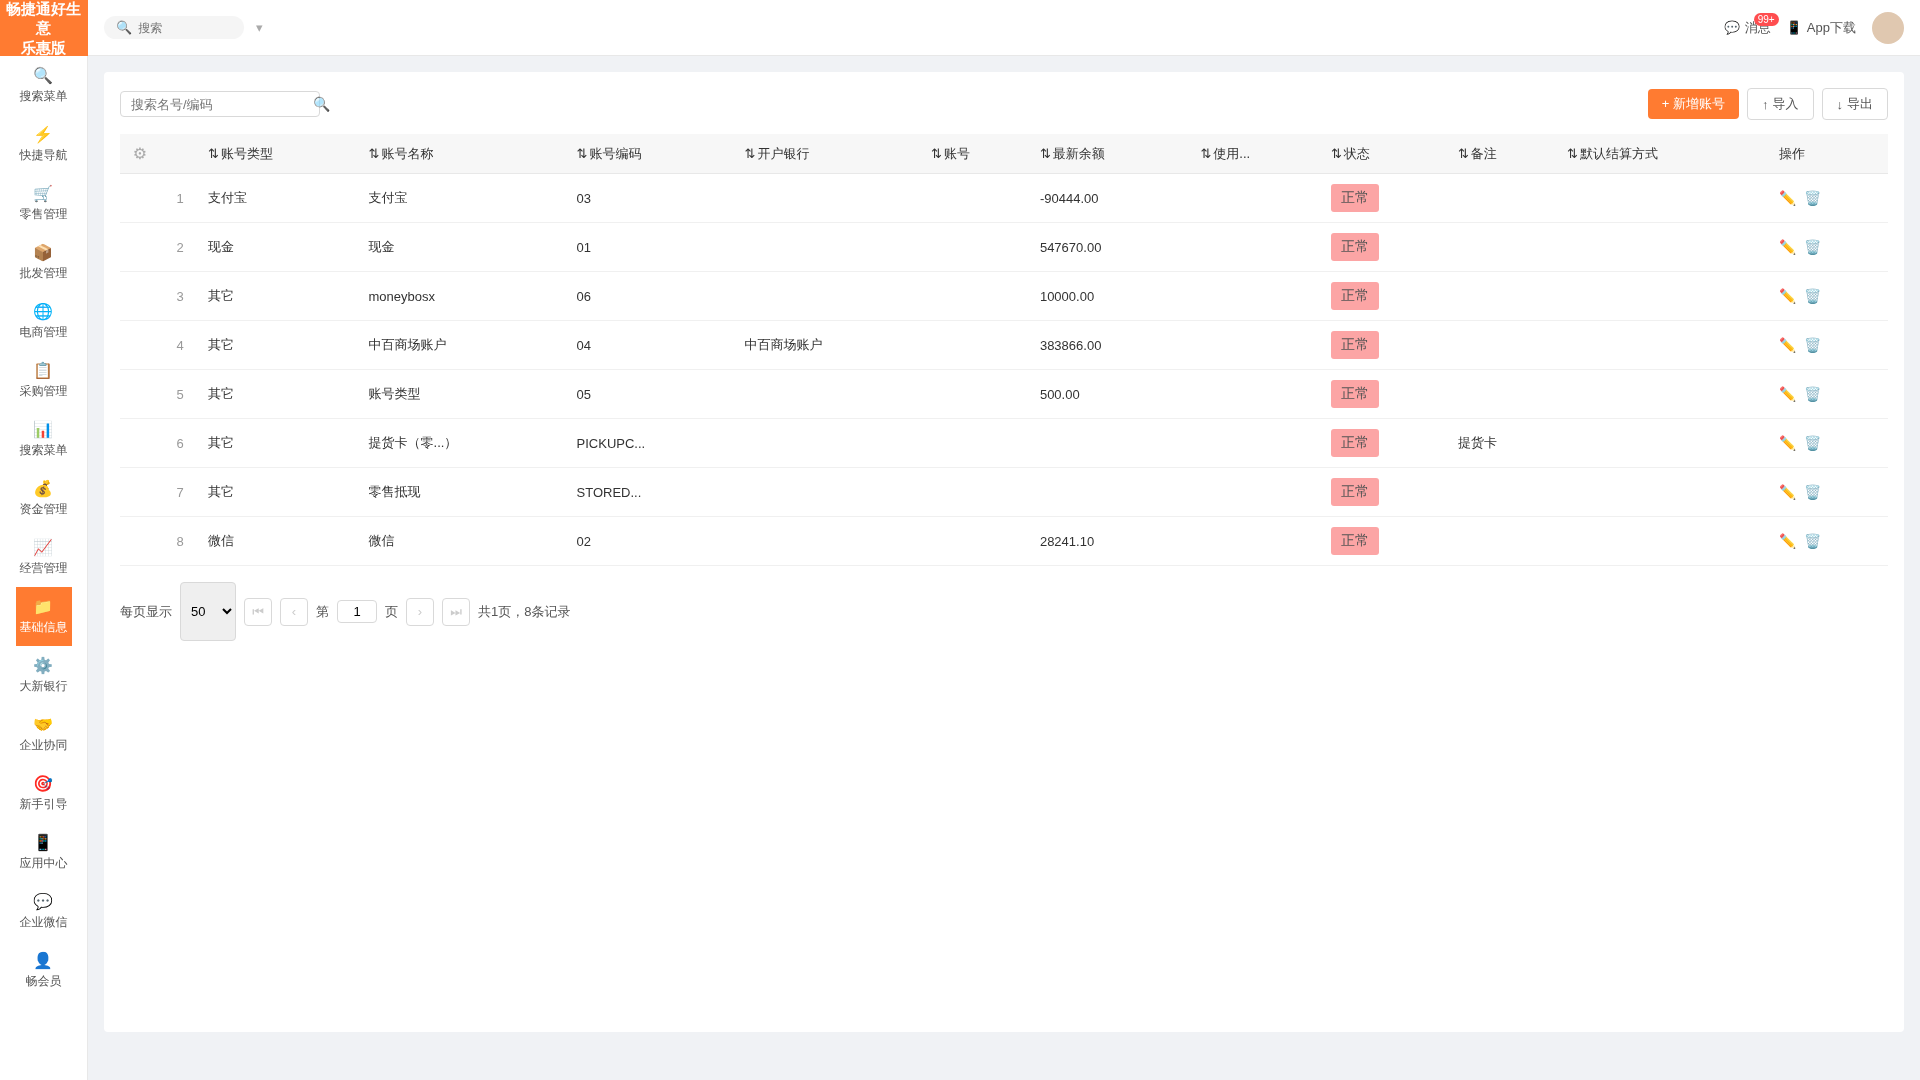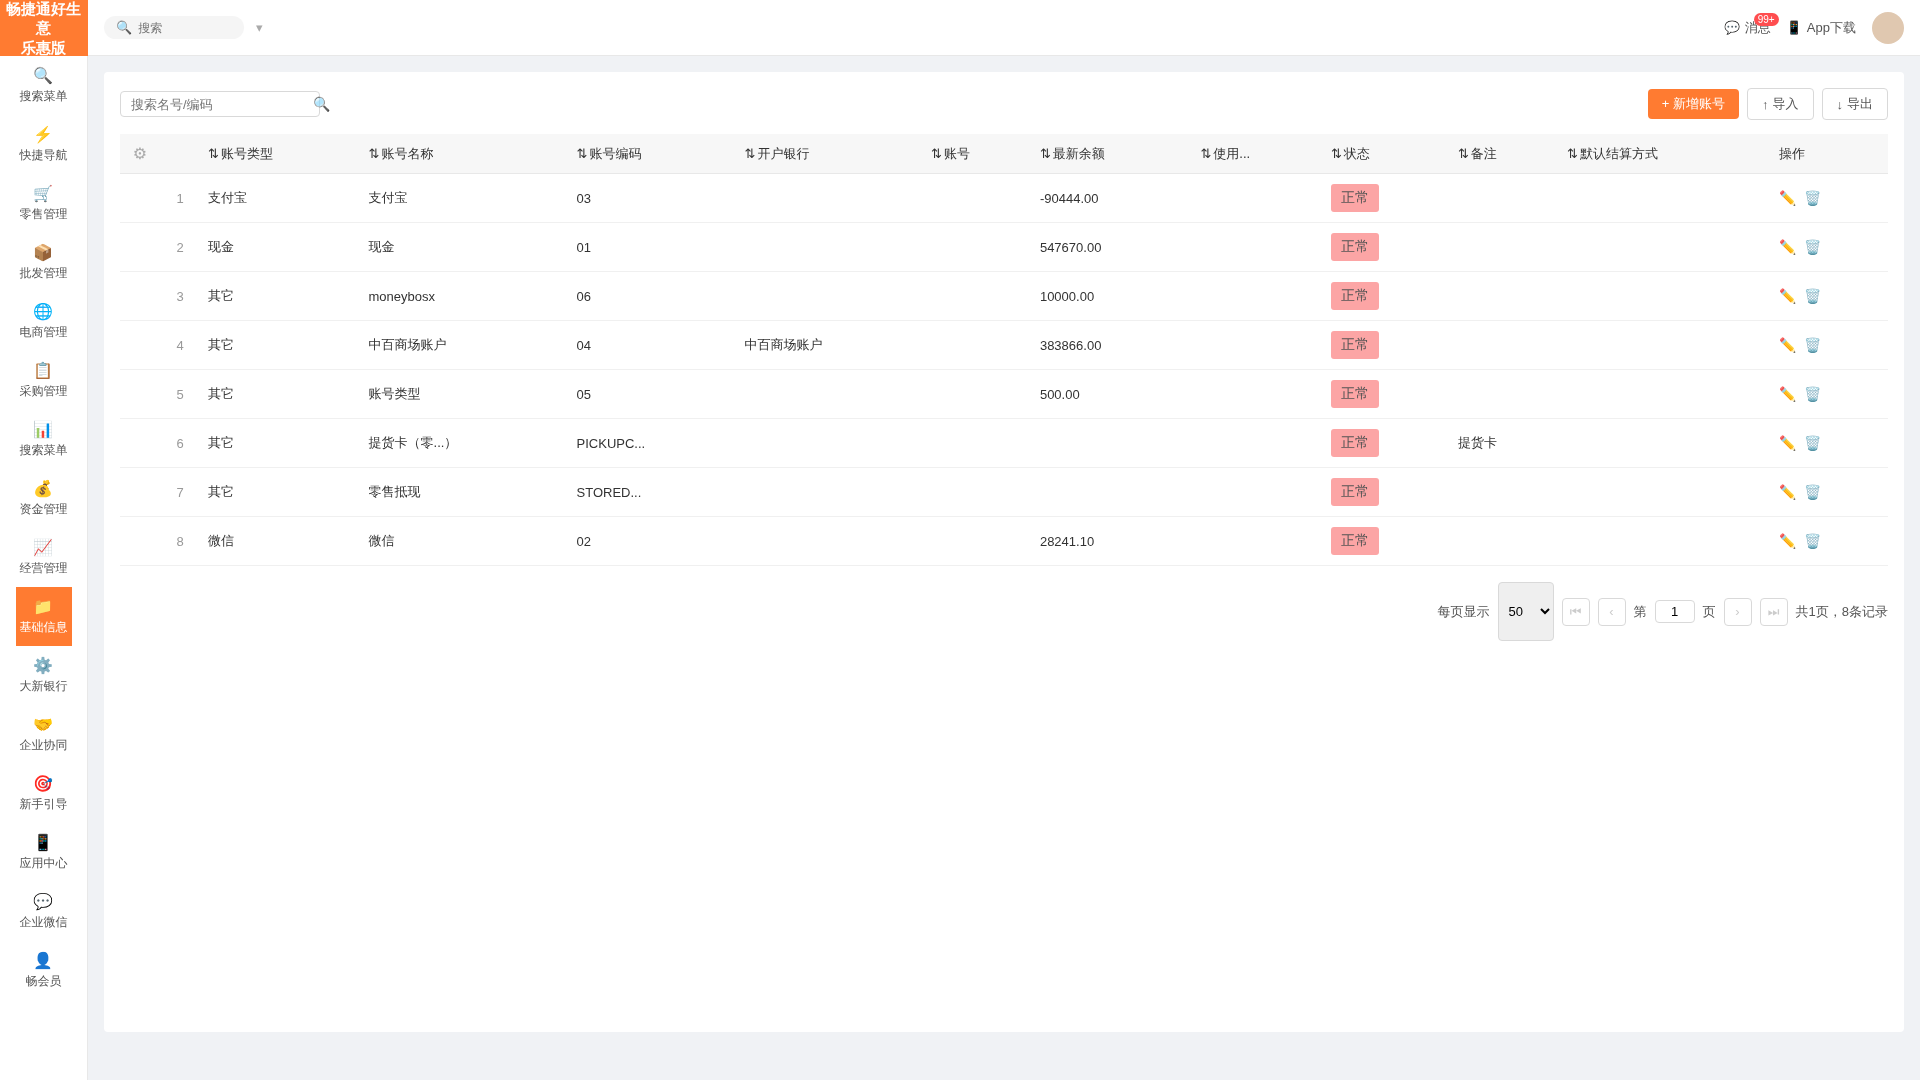--- a/index.html
+++ b/index.html
@@ -53,21 +53,21 @@
     th { padding: 10px 8px; text-align: left; font-weight: 500; color: #333; font-size: 13px; border-bottom: 1px solid #e8e8e8; white-space: nowrap; }
     td { padding: 10px 8px; color: #333; font-size: 13px; border-bottom: 1px solid #f0f0f0; white-space: nowrap; }
     .col-index { width: 40px; text-align: center; color: #999; }
     .col-setting { width: 40px; text-align: center; }
     .status-badge { display: inline-block; background: #fca5a5; color: #555; padding: 5px 10px; border-radius: 3px; font-size: 14px; }
     .action-icons { display: flex; gap: 8px; }
     .action-icon { color: #aaa; cursor: pointer; font-size: 14px; }
     .gear-btn { background: none; border: none; cursor: pointer; color: #aaa; font-size: 16px; }
 
     
-    .pagination { display: flex; align-items: center; justify-content: flex-end; padding: 16px 0 0; gap: 8px; }
+    .pagination { display: flex; align-items: center; padding: 16px 0 0; gap: 8px; }
     .pagination-label { color: #555; font-size: 13px; }
     .page-size-select { border: 1px solid #d9d9d9; border-radius: 4px; padding: 20px 6px; font-size: 13px; outline: none; }
     .page-btn { background: #fff; border: 1px solid #d9d9d9; border-radius: 4px; width: 28px; height: 28px; display: flex; align-items: center; justify-content: center; cursor: pointer; color: #555; font-size: 13px; }
     .page-btn.disabled { color: #ccc; cursor: not-allowed; }
     .page-input { width: 40px; border: 1px solid #d9d9d9; border-radius: 4px; text-align: center; padding: 3px; font-size: 13px; outline: none; }
     .page-info { color: #555; font-size: 13px; }
 
     .col-header { display: flex; align-items: center; gap: 2px; }
   </style>
 </head>

